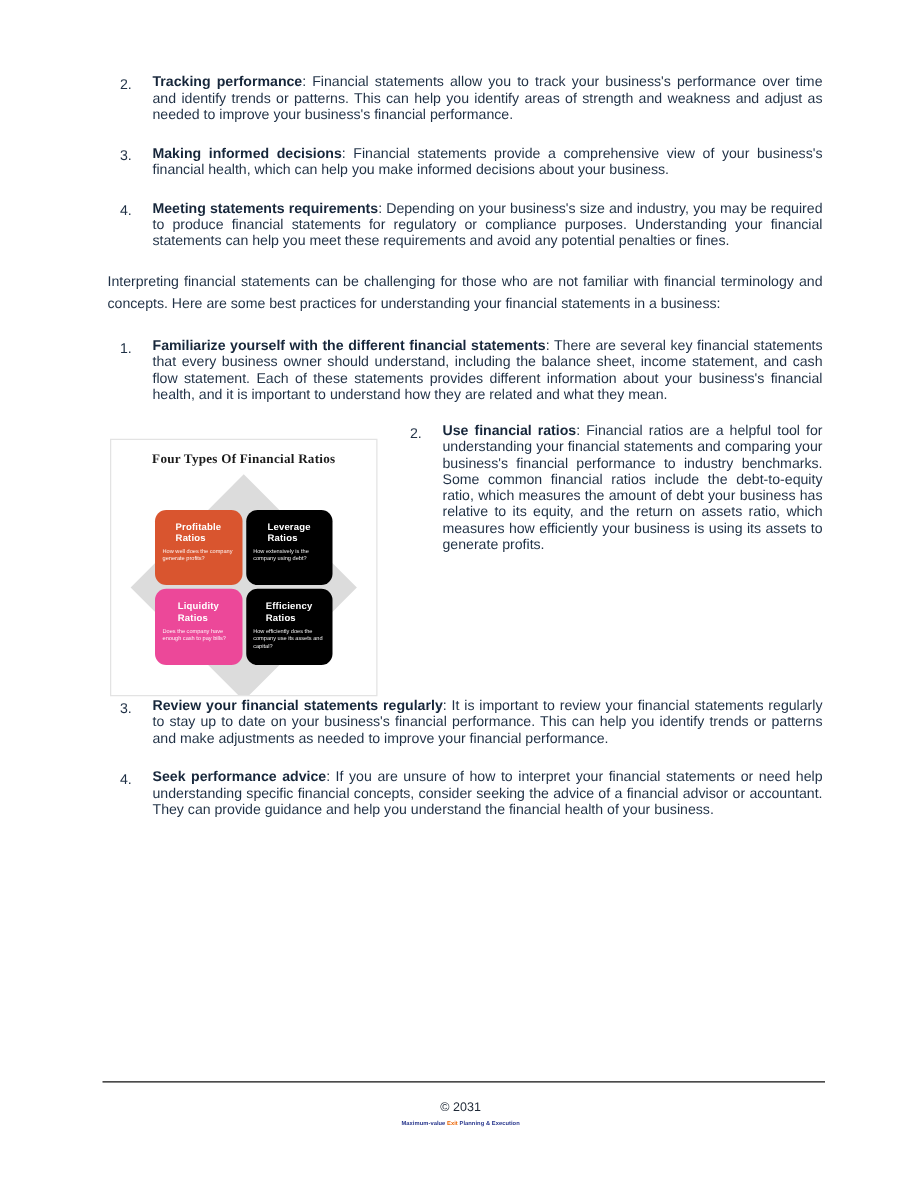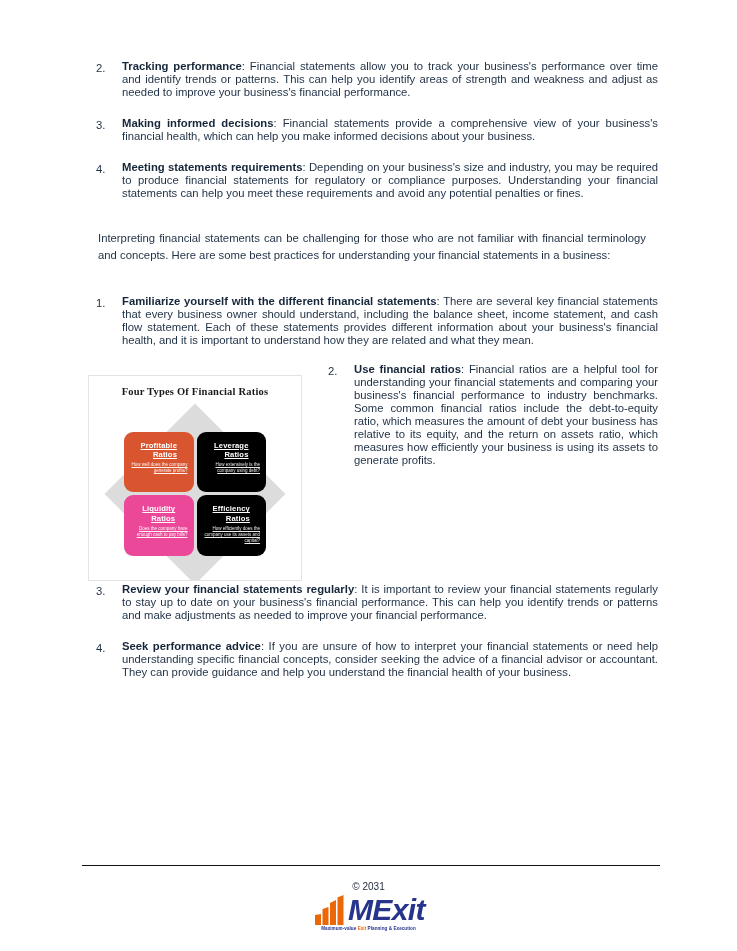--- a/index.html
+++ b/index.html
@@ -56,21 +56,21 @@
   }
   .li-body b {
     font-weight: bold;
     color: #16263a;
   }
   p.para {
     font-size: 11.3px;
     line-height: 17.4px;
     text-align: justify;
     color: #1f3045;
-    margin: 12px;
+    margin: 0;
   }
   .gap-18 { height: 18px; }
   .gap-16 { height: 16px; }
   .gap-14 { height: 14px; }
 
   
   .figure-wrap {
     position: relative;
     min-height: 206px;
   }
@@ -113,27 +113,26 @@
     margin-left: -71px;
     margin-top: -62px;
     display: grid;
     grid-template-columns: 1fr 1fr;
     grid-template-rows: 1fr 1fr;
     gap: 3px;
   }
   .quad {
     border-radius: 9px;
     padding: 9px 6px 5px 6px;
-    text-align: right;
+    text-align: left;
     color: #ffffff;
     display: flex;
     flex-direction: column;
     align-items: center;
     justify-content: flex-start;
-    text-decoration: underline;
   }
   .quad-title {
     font-size: 7.6px;
     font-weight: bold;
     line-height: 9.6px;
     letter-spacing: .15px;
     margin-bottom: 2px;
   }
   .quad-sub {
     font-size: 4.5px;
@@ -297,27 +296,16 @@
         <div class="li-body"><b>Seek performance advice</b><span>: If you are unsure of how to interpret your financial statements or need help understanding specific financial concepts, consider seeking the advice of a financial advisor or accountant. They can provide guidance and help you understand the financial health of your business.</span></div>
       </li>
     </ol>
 
   </div>
 
   <div class="footer">
     <div class="footer-rule"></div>
     <div class="copyright">© 2031</div>
     <div class="logo">
-      <div class="logo-row">
-        <svg class="logo-mark" width="34" height="30" viewBox="0 0 34 30">
-          <g fill="#ec6707">
-            <polygon points="3,30 3,20 9,19 9,30"></polygon>
-            <polygon points="10.5,30 10.5,14 16.5,12 16.5,30"></polygon>
-            <polygon points="18,30 18,8 24,5 24,30"></polygon>
-            <polygon points="25.5,30 25.5,2.5 31.5,0 31.5,30"></polygon>
-          </g>
-        </svg>
-        <span class="logo-word">MExit</span>
-      </div>
       <div class="logo-tag"><span>Maximum-value </span><span class="hl">Exit</span><span> Planning &amp; Execution</span></div>
     </div>
   </div>
 </div>
 
 </body></html>

